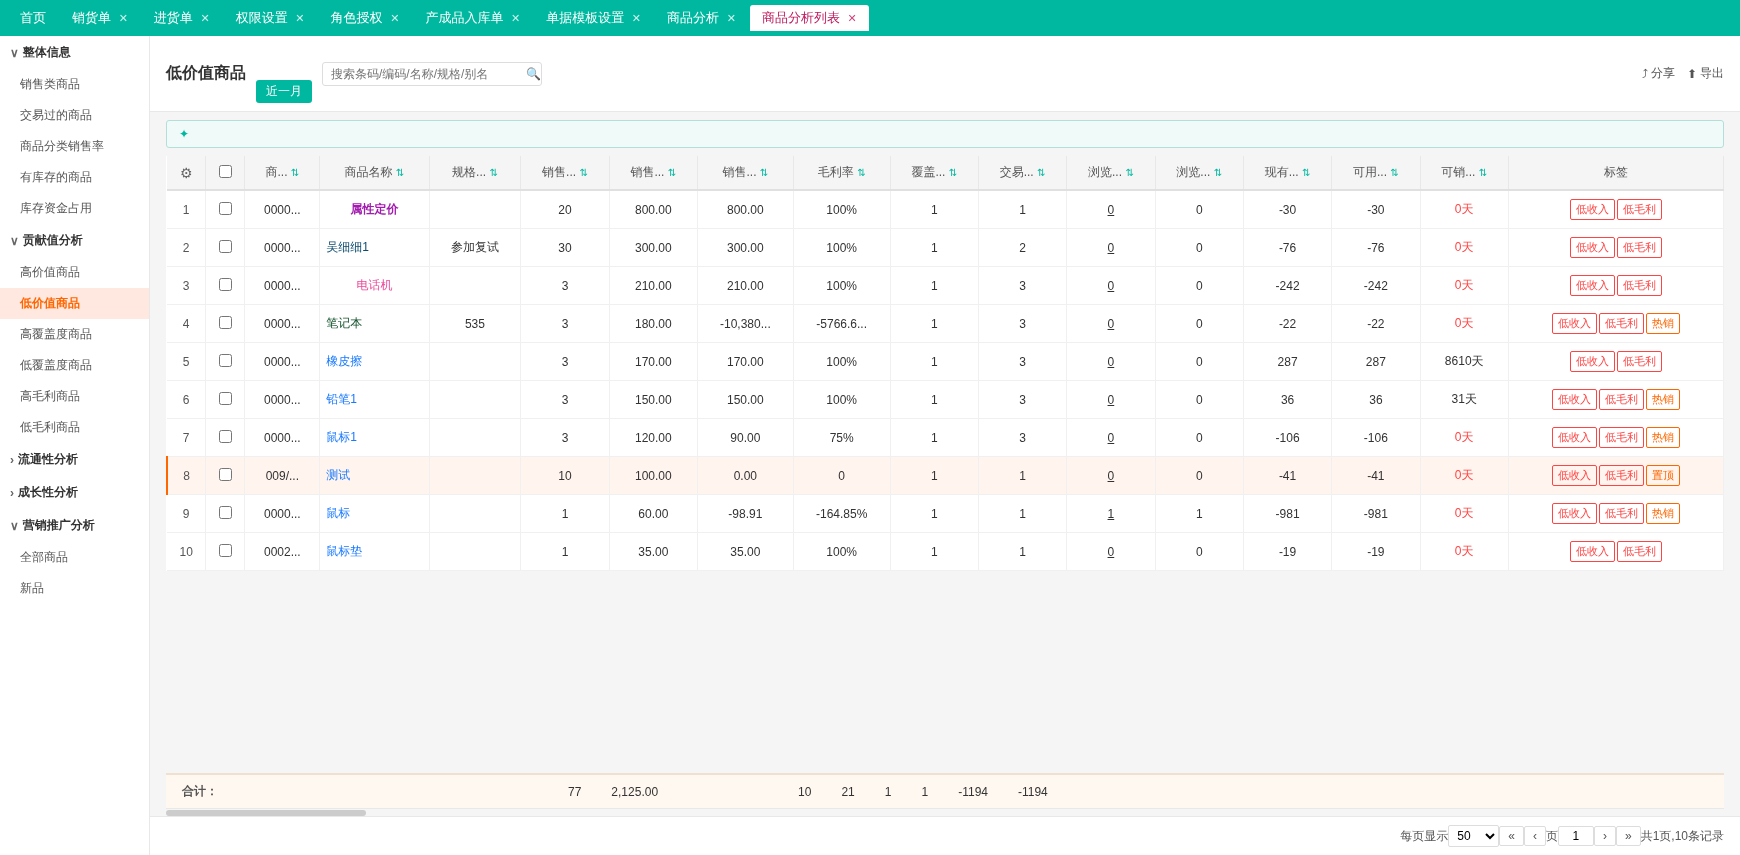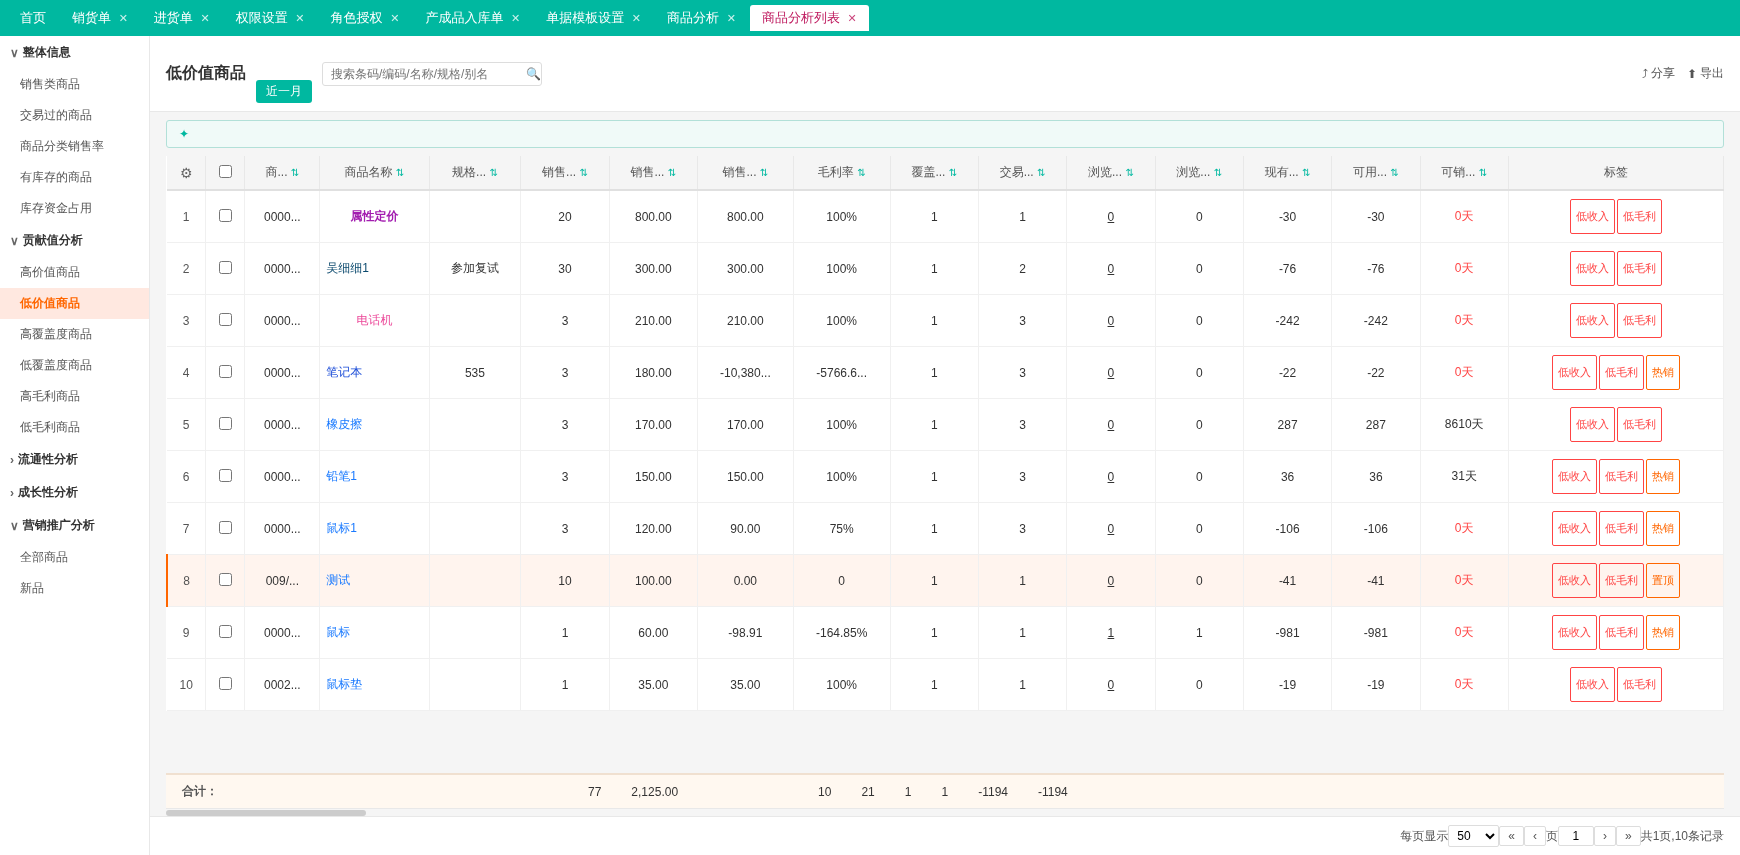--- a/index.html
+++ b/index.html
@@ -154,40 +154,39 @@
       border-bottom: 1px solid #f0f0f0;
       border-right: 1px solid #f0f0f0;
       color: #333;
       font-size: 12px;
       white-space: nowrap;
     }
     tr.highlighted td { background: #fff4ee; }
     tr.highlighted td:first-child { border-left: 2px solid #ff6600; }
     .tag {
       display: inline-block;
-      padding: 9px 5px;
+      padding: 2px 5px;
       border-radius: 2px;
       font-size: 11px;
       margin: 1px;
     }
     .tag-red { color: #ff4444; border: 1px solid #ff4444; }
     .tag-orange { color: #ff6600; border: 1px solid #ff6600; }
     .text-red { color: #ff4444; }
     .underline { text-decoration: underline; cursor: pointer; }
     .num-col { color: #555; }
     .gear-btn { background: none; border: none; cursor: pointer; color: #666; font-size: 14px; }
 
     
     .table-footer {
       background: #fff8f0;
       border-top: 2px solid #f0e0d0;
       padding: 8px 16px;
       display: flex;
       align-items: center;
-      gap: 20px;
       font-size: 12px;
       color: #333;
       margin: 0 16px;
     }
     .footer-label { color: #555; font-weight: bold; }
 
     
     .pagination {
       display: flex;
       align-items: center;
@@ -384,21 +383,21 @@
       <td>0</td>
       <td>-242</td>
       <td>-242</td>
       <td class="text-red">0天</td>
       <td><span class="tag tag-red">低收入</span><span class="tag tag-red">低毛利</span></td>
     </tr>
             <tr>
       <td class="num-col">4</td>
       <td><input type="checkbox" style=""></td>
       <td>0000...</td>
-      <td style="text-align:left;color:#1d4ed8;cursor:pointer;">笔记本</td>
+      <td style="text-align:left;color:#14532d;cursor:pointer;">笔记本</td>
       <td>535</td>
       <td>3</td>
       <td>180.00</td>
       <td>-10,380...</td>
       <td>-5766.6...</td>
       <td>1</td>
       <td>3</td>
       <td><span class="underline">0</span></td>
       <td>0</td>
       <td>-22</td>

